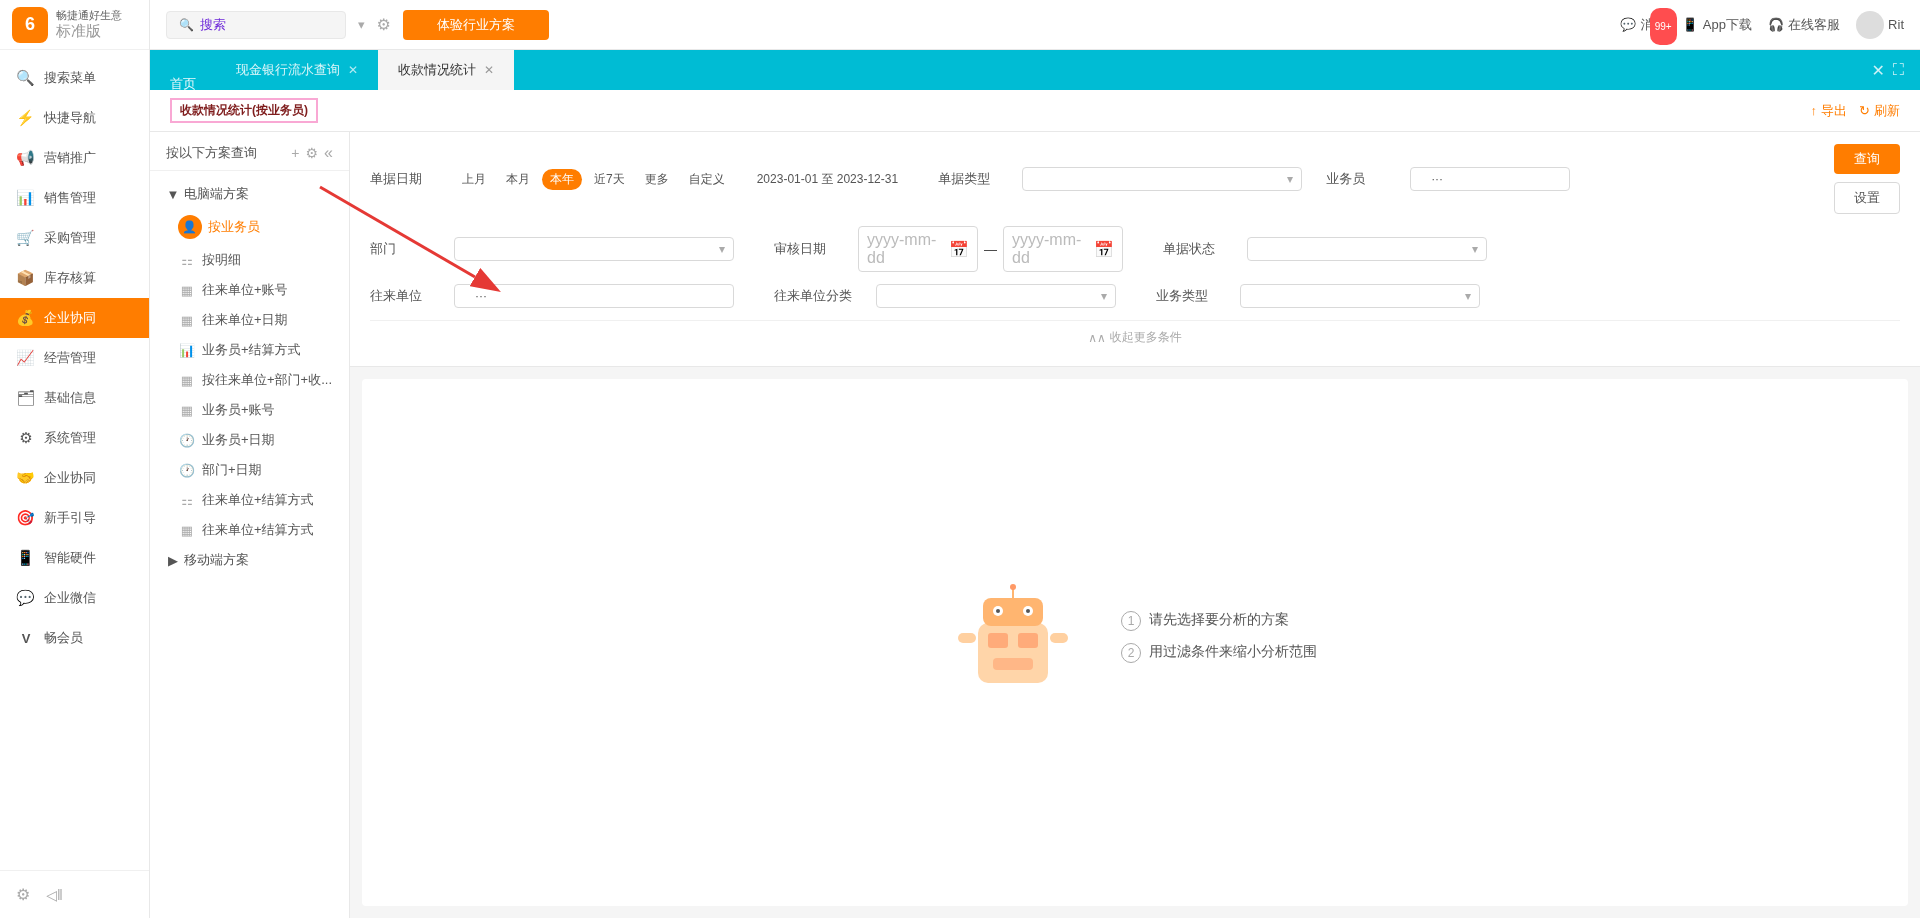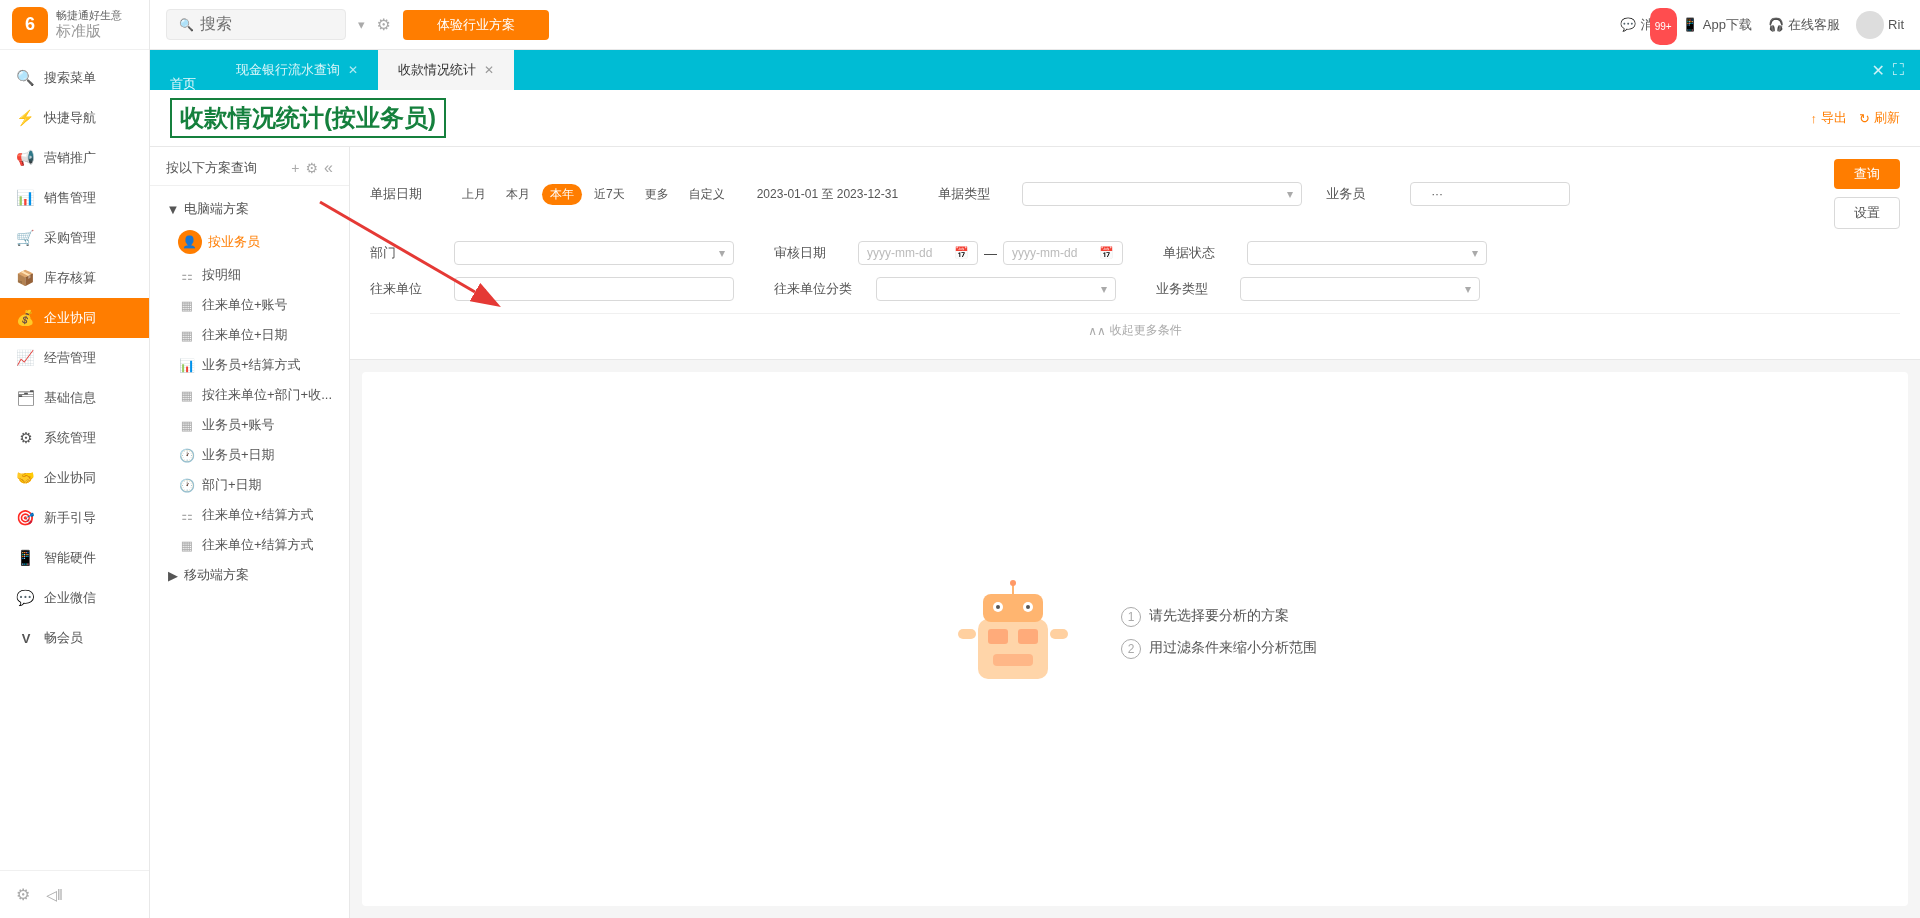--- a/index.html
+++ b/index.html
@@ -77,22 +77,22 @@
 
     
     .content-area { flex: 1; display: flex; flex-direction: column; background: #f5f5f5; overflow: hidden; }
 
     
     .page-header {
       background: #f5f5f5; padding: 8px 20px; display: flex; align-items: center; justify-content: space-between;
       border-bottom: 1px solid #e8e8e8; background: #fff;
     }
     .page-title {
-      font-size: 24px; font-weight: bold; color: #15803d;
-      border: 2px solid #15803d; padding: 2px 8px; display: inline-block;
+      font-size: 12px; font-weight: bold; color: #7f1d1d;
+      border: 2px solid #f9a8d4; padding: 2px 8px; display: inline-block;
     }
     .page-actions { display: flex; gap: 12px; }
     .action-btn {
       display: flex; align-items: center; gap: 4px; color: #ff7d00; cursor: pointer; font-size: 13px; background: none; border: none;
     }
 
     
     .main-body { flex: 1; display: flex; overflow: hidden; position: relative; }
 
     
@@ -132,21 +132,21 @@
     .date-tab { padding: 2px 8px; font-size: 12px; color: #555; cursor: pointer; border-radius: 2px; }
     .date-tab.active { background: #ff7d00; color: #fff; border-radius: 12px; }
     .date-range { font-size: 12px; color: #555; display: flex; align-items: center; gap: 4px; }
     .filter-select {
       border: 1px solid #d9d9d9; border-radius: 4px; padding: 4px 8px; font-size: 12px;
       color: #555; display: flex; align-items: center; gap: 4px; cursor: pointer; min-width: 200px;
     }
     .filter-select-wide { min-width: 280px; }
     .select-chevron { color: #aaa; margin-left: auto; }
     .date-input-group { display: flex; align-items: center; gap: 6px; }
-    .date-input { border: 1px solid #d9d9d9; border-radius: 4px; padding: 4px 8px; font-size: 12px; color: #bbb; width: 120px; display: flex; align-items: center; justify-content: space-between; }
+    .date-input { border: 1px solid #d9d9d9; border-radius: 4px; padding: 4px 8px; font-size: 16px; color: #bbb; width: 120px; display: flex; align-items: center; justify-content: space-between; }
     .collapse-bar {
       text-align: center; padding: 8px; color: #aaa; font-size: 12px; cursor: pointer;
       border-top: 1px solid #f0f0f0; display: flex; align-items: center; justify-content: center; gap: 4px;
     }
 
     
     .query-btns { display: flex; flex-direction: column; gap: 8px; margin-left: auto; align-self: flex-start; }
     .btn-query { background: #ff7d00; color: #fff; border: none; border-radius: 4px; padding: 6px 20px; font-size: 13px; cursor: pointer; }
     .btn-setting { background: #fff; color: #555; border: 1px solid #d9d9d9; border-radius: 4px; padding: 6px 16px; font-size: 13px; cursor: pointer; }
 
@@ -249,21 +249,21 @@
     <span class="sidebar-footer-btn">⚙</span>
     <span class="sidebar-footer-btn" style="font-size:14px;">◁‖</span>
   </div>
 </div>
 
 <div class="main">
 
   <div class="top-header">
     <div class="header-search">
       <span>🔍</span>
-      <span style="color:#737373; font-size:16px;">搜索</span>
+      <span style="color:#6d28d9; font-size:13px;">搜索</span>
     </div>
     <span class="header-chevron">▾</span>
     <span class="header-gear">⚙</span>
     <button class="header-trial-btn">体验行业方案</button>
     <div class="header-spacer"></div>
     <div class="header-actions">
       <div class="header-action-item">
         <span>💬</span>
         <span>消息</span>
         <span class="badge">99+</span>

